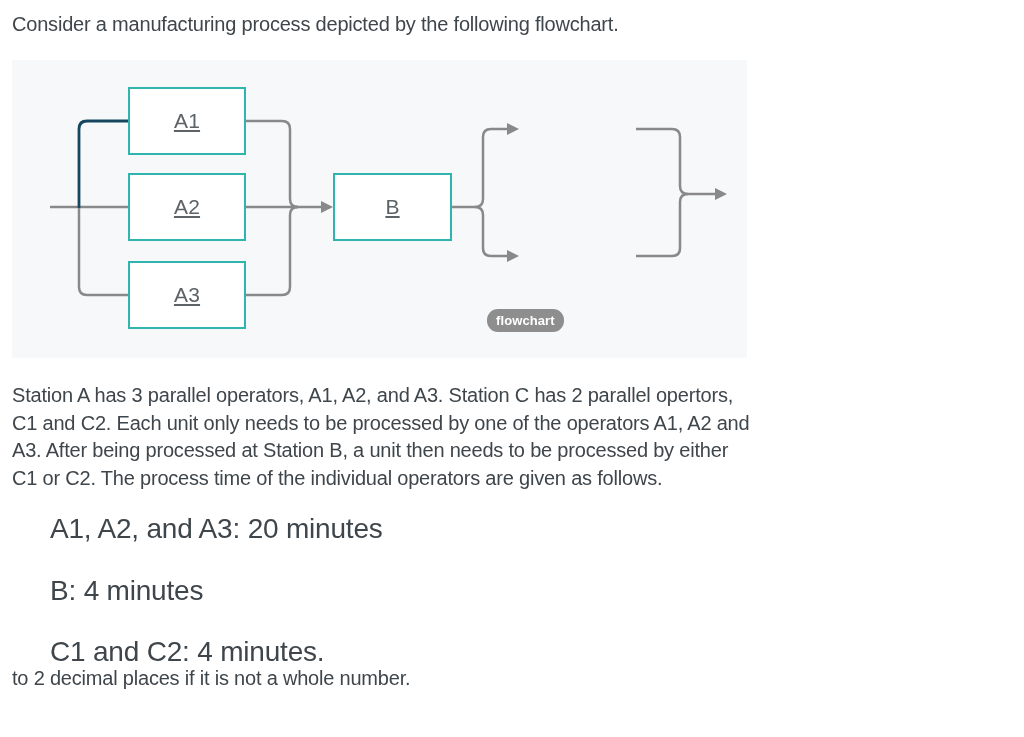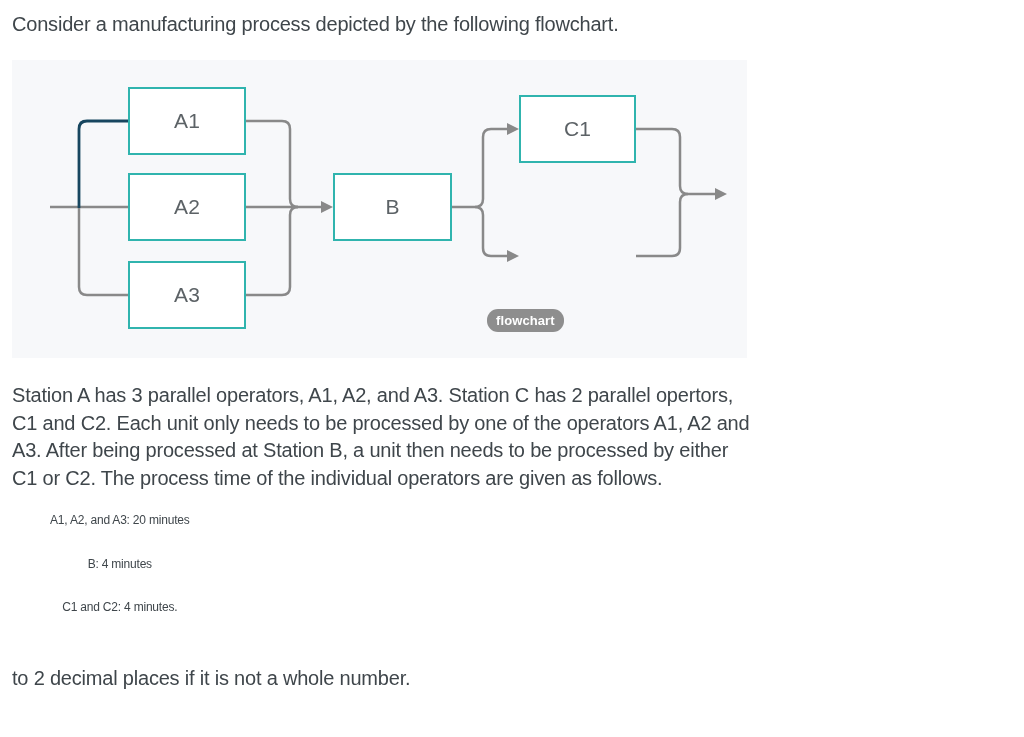--- a/index.html
+++ b/index.html
@@ -22,21 +22,21 @@
     position: absolute; left: 12px; top: 60px;
     width: 735px; height: 298px;
     background: #f7f8fa;
   }
   .panel svg { position: absolute; left: 0; top: 0; }
   .node {
     position: absolute;
     background: #ffffff;
     border: 2.5px solid #30b4ae;
     display: flex; align-items: center; justify-content: center;
-    font-size: 21px; color: #5c6266; letter-spacing: 0.2px;
+    font-size: 21px; color: #5c6266; letter-spacing: 0.2px; text-decoration: underline;
   }
   .node-a1 { left: 116px; top: 27px;  width: 118px; height: 68px; }
   .node-a2 { left: 116px; top: 113px; width: 118px; height: 68px; }
   .node-a3 { left: 116px; top: 201px; width: 118px; height: 68px; }
   .node-b  { left: 321px; top: 113px; width: 119px; height: 68px; }
   .node-c1 { left: 507px; top: 35px;  width: 117px; height: 68px; }
   .node-c2 { left: 507px; top: 162px; width: 117px; height: 68px; }
 
   .badge {
     position: absolute; left: 475px; top: 249px;
@@ -47,22 +47,22 @@
   }
 
   
   .description {
     position: absolute; left: 12px; top: 382px;
     font-size: 20px; line-height: 27.5px; letter-spacing: -0.2px;
     white-space: nowrap;
   }
   .times { position: absolute; left: 50px; top: 513px; }
   .time-item {
-    font-size: 12px; letter-spacing: -0.2px;
-    margin-bottom: 29.5px; white-space: nowrap; text-align: center;
+    font-size: 28px; letter-spacing: -0.2px;
+    margin-bottom: 29.5px; white-space: nowrap;
   }
   .prompt {
     position: absolute; left: 12px; top: 665px;
     font-size: 20px; line-height: 27.5px; letter-spacing: -0.2px;
     white-space: nowrap;
   }
 </style>
 </head>
 <body>
 
@@ -97,23 +97,20 @@
     </div>
     <div class="node node-a2">
       <span>A2</span>
     </div>
     <div class="node node-a3">
       <span>A3</span>
     </div>
     <div class="node node-b">
       <span>B</span>
     </div>
-    <div class="node node-c1">
-      <span>C1</span>
-    </div>
 
     <div class="badge">flowchart</div>
   </div>
 
   <div class="description">
     <div>Station A has 3 parallel operators, A1, A2, and A3. Station C has 2 parallel opertors,</div>
     <div>C1 and C2. Each unit only needs to be processed by one of the operators A1, A2 and</div>
     <div>A3. After being processed at Station B, a unit then needs to be processed by either</div>
     <div>C1 or C2. The process time of the individual operators are given as follows.</div>
   </div>

